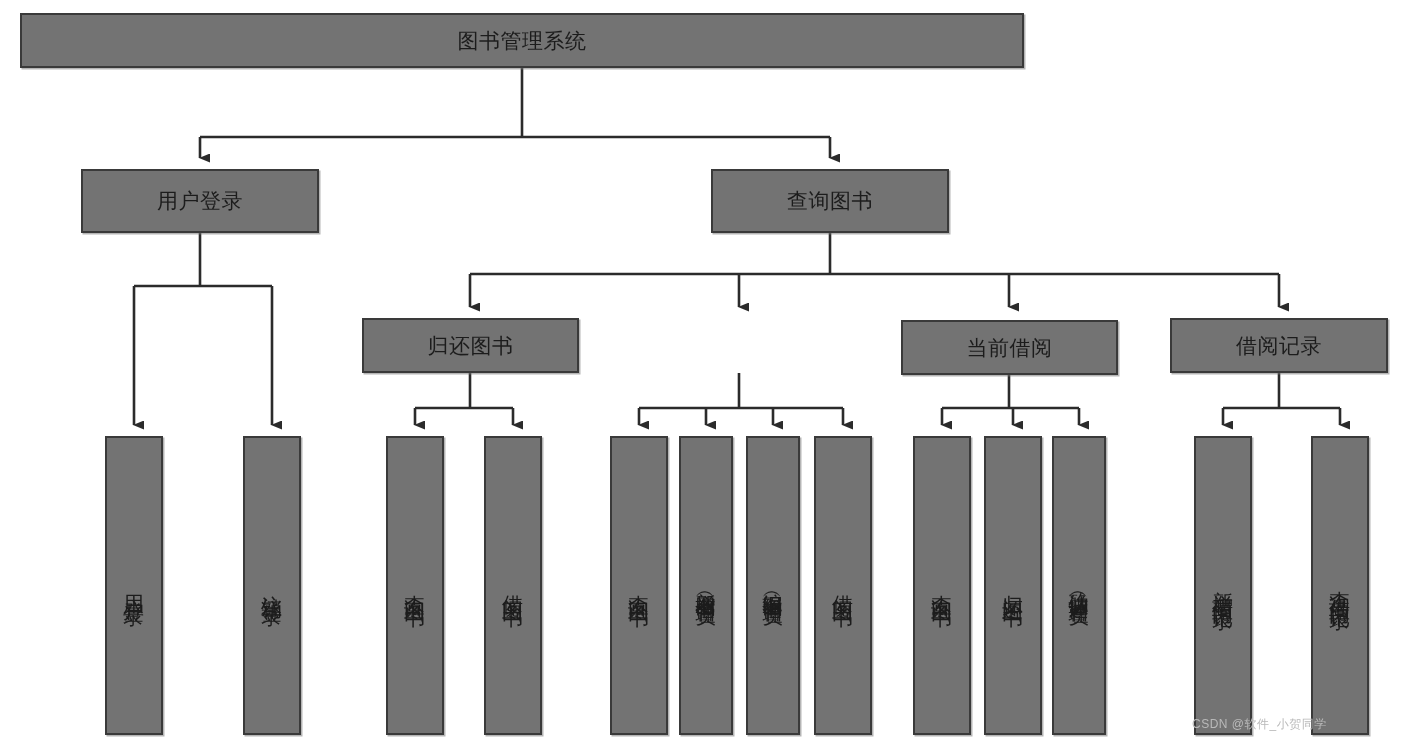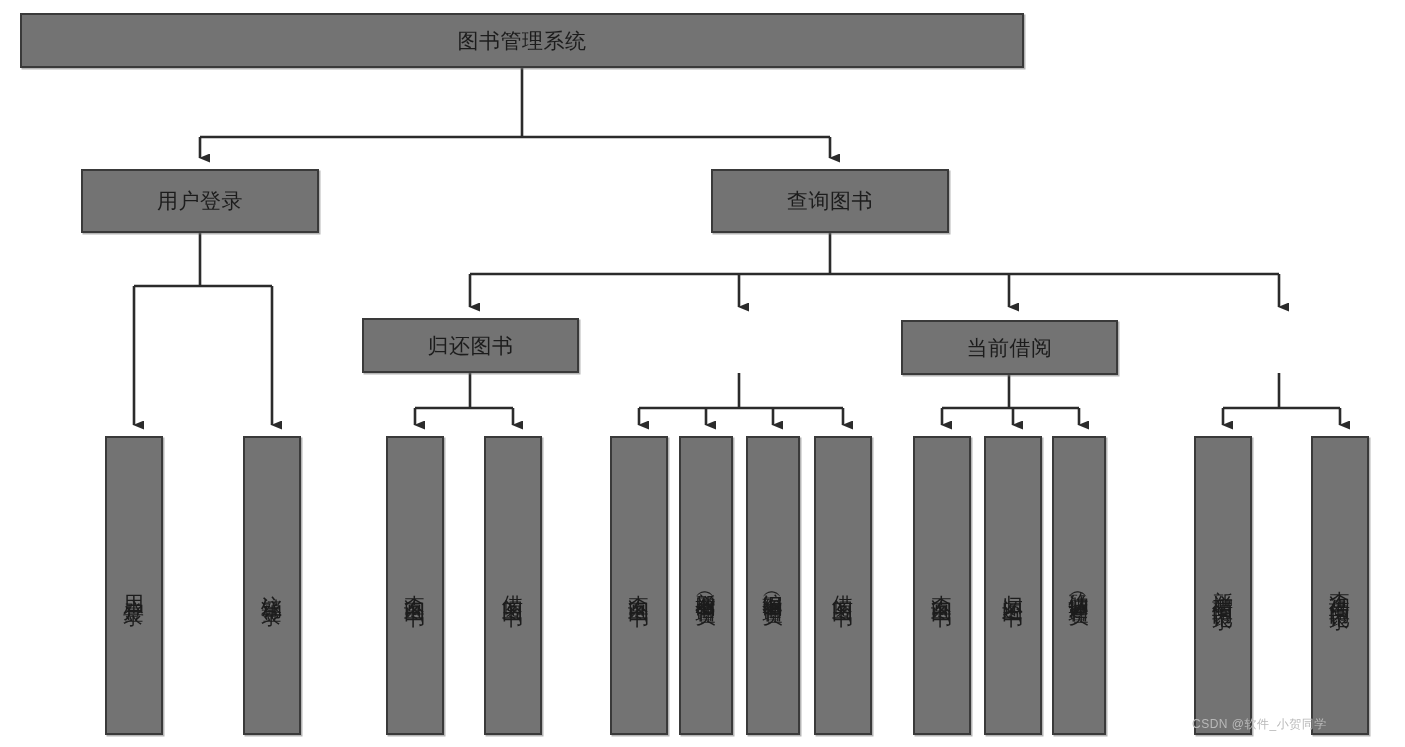--- a/index.html
+++ b/index.html
@@ -135,20 +135,23 @@
   <div class="node horiz" style="left:711px;top:169px;width:238px;height:64px;">
     <span class="lbl">查询图书</span>
   </div>
 
   <div class="node horiz" style="left:362px;top:318px;width:217px;height:55px;">
     <span class="lbl">归还图书</span>
   </div>
   <div class="node horiz" style="left:901px;top:300px;width:217px;height:55px;margin-top:20px;">
     <span class="lbl">当前借阅</span>
   </div>
+  <div class="node horiz" style="left:1170px;top:318px;width:218px;height:55px;">
+    <span class="lbl">借阅记录</span>
+  </div>
 
   <div class="node vert" style="left:105px;top:436px;width:58px;height:299px;">
     <span class="lbl">用户登录</span>
   </div>
   <div class="node vert" style="left:243px;top:436px;width:58px;height:299px;">
     <span class="lbl">注销登录</span>
   </div>
 
   <div class="node vert" style="left:386px;top:436px;width:58px;height:299px;">
     <span class="lbl">查询图书</span>

